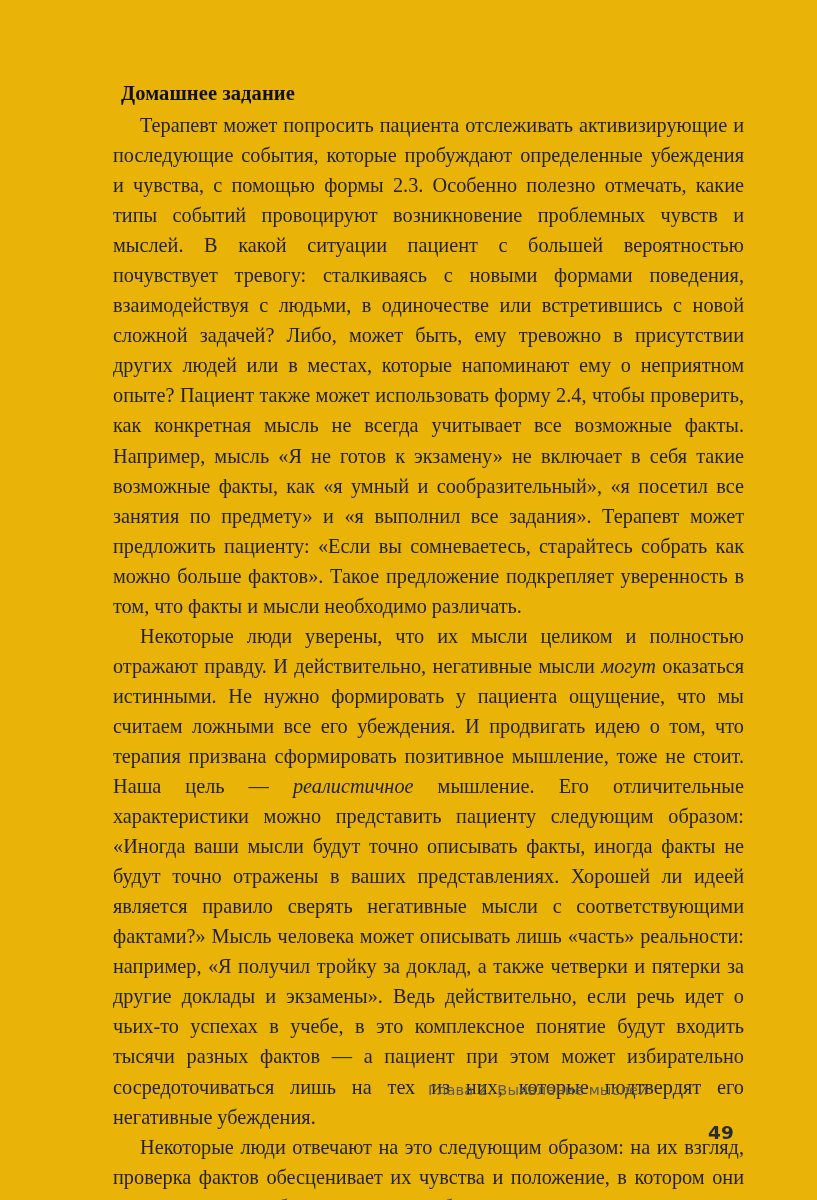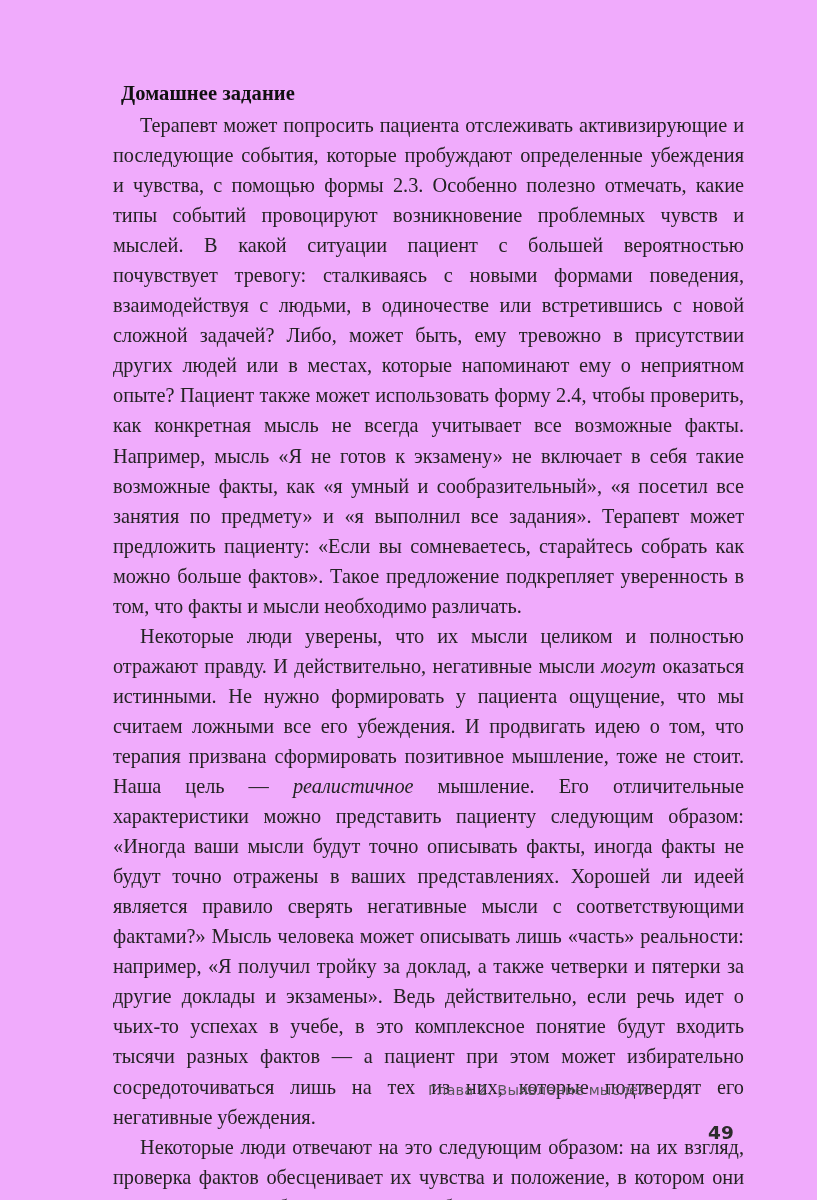--- a/index.html
+++ b/index.html
@@ -12,21 +12,21 @@
     background: #ffffff;
     font-family: "Liberation Serif", "DejaVu Serif", serif;
     color: #1c1c1c;
     overflow: hidden;
   }
 
   .page {
     position: relative;
     width: 817px;
     height: 1200px;
-    background: #f0abfc;
+    background: #eab308;
     box-sizing: border-box;
   }
 
   .content {
     position: absolute;
     left: 113px;
     top: 78px;
     width: 631px;
   }
 

